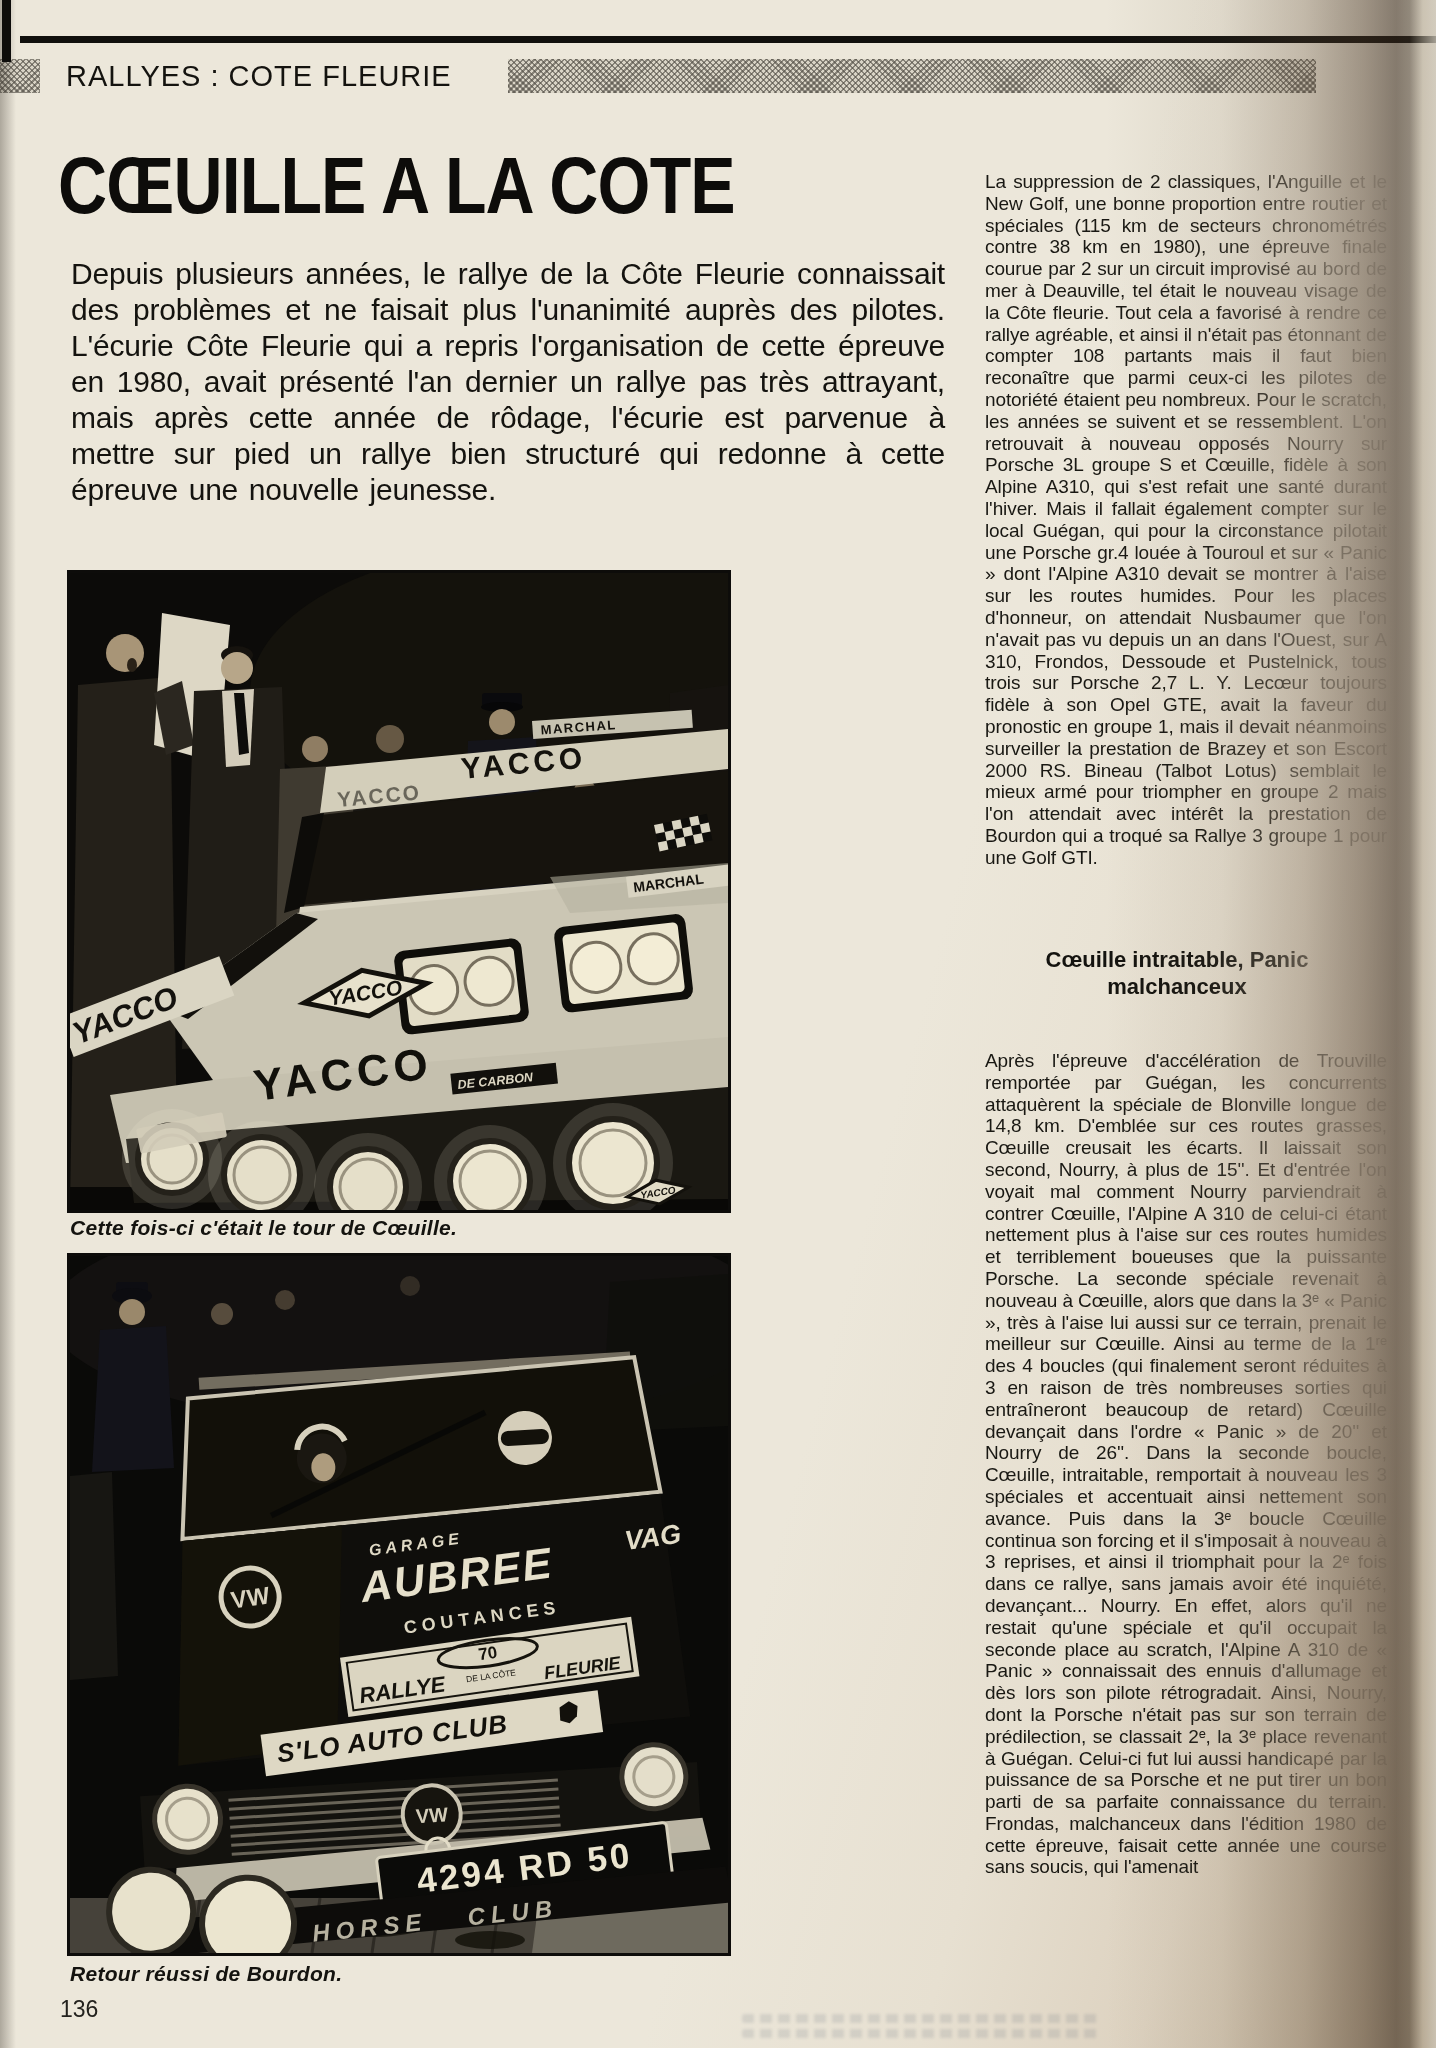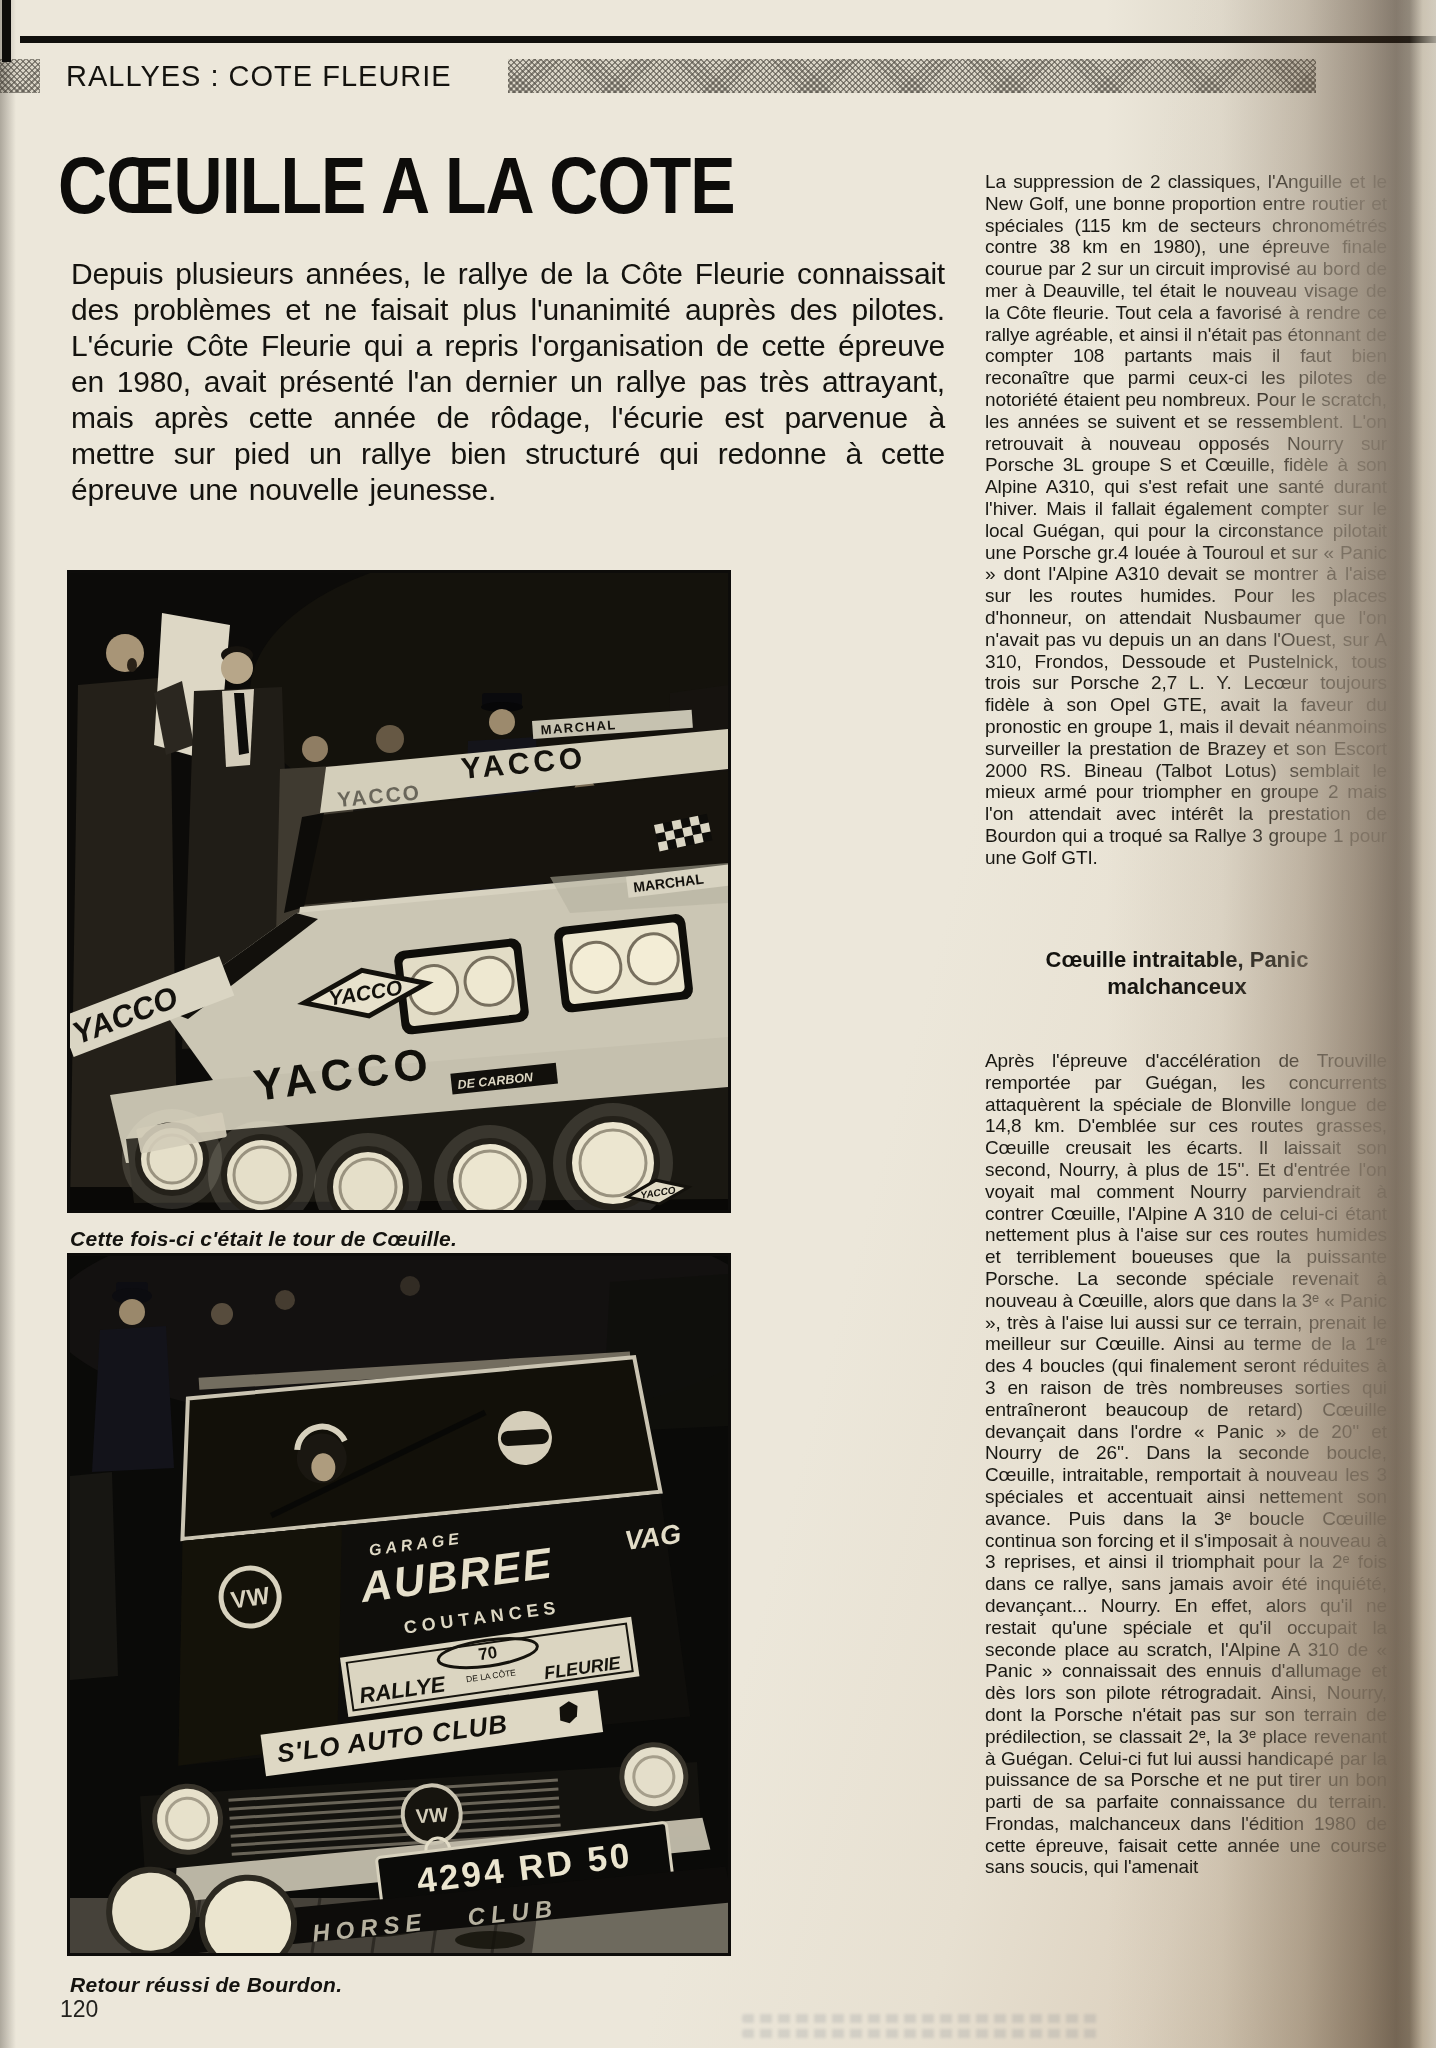--- a/index.html
+++ b/index.html
@@ -19,21 +19,21 @@
     padding:0 30px 0 26px;font-size:29px;letter-spacing:1px;color:#14130f;white-space:nowrap;}
   .headline{position:absolute;left:58px;top:140px;margin:0;font-size:80px;font-weight:bold;
     letter-spacing:-1px;color:#0d0c0a;transform:scaleX(.85);transform-origin:left top;white-space:nowrap;}
   .lead{position:absolute;left:63px;top:248px;width:874px;margin:8px;font-size:30px;line-height:36px;
     text-align:justify;color:#14130f;word-spacing:2.5px;letter-spacing:-.2px;}
   .photo{position:absolute;left:70px;margin:0;background:#0b0a08;box-shadow:0 0 0 3px #0d0c0a;}
   .photo1{top:573px;width:658px;height:637px;}
   .photo2{top:1256px;width:658px;height:697px;}
   .photo svg{display:block;width:100%;height:100%;}
   .photo text{font-family:"Liberation Sans",sans-serif;}
-  .caption{position:absolute;font-size:21px;font-weight:bold;font-style:italic;letter-spacing:.3px;color:#14130f;margin-top:11px;}
+  .caption{position:absolute;font-size:21px;font-weight:bold;font-style:italic;letter-spacing:.3px;color:#14130f;}
   .cap1{left:70px;top:1216px;}
   .cap2{left:70px;top:1962px;}
   .folio{position:absolute;left:60px;top:1996px;font-size:23px;color:#23221e;}
   .rightcol{position:absolute;left:985px;top:0;width:402px;height:2048px;z-index:2;
     -webkit-mask-image:linear-gradient(to right,#000 0,#000 55%,rgba(0,0,0,.82) 72%,rgba(0,0,0,.4) 88%,rgba(0,0,0,.12) 100%);
     mask-image:linear-gradient(to right,#000 0,#000 55%,rgba(0,0,0,.82) 72%,rgba(0,0,0,.4) 88%,rgba(0,0,0,.12) 100%);}
   .body{position:absolute;left:0;margin:0;width:100%;font-size:19px;line-height:21.8px;text-align:justify;
     letter-spacing:-.1px;color:#191813;hyphens:auto;-webkit-hyphens:auto;}
   .p1{top:171px;max-height:776px;overflow:hidden;}
   .p2{top:1050px;max-height:1000px;overflow:hidden;}
@@ -260,21 +260,21 @@
         </g>
         <polygon points="58,650 642,630 648,666 54,686" fill="#0d0c0a"></polygon>
         <text transform="translate(226,680) rotate(-2.5)" font-size="24" font-weight="bold" font-style="italic" letter-spacing="6" word-spacing="28" fill="#d4ceba" opacity=".85">HORSE CLUB</text>
         <circle cx="66" cy="640" r="42" fill="#e8e2cc" stroke="#2c2921" stroke-width="6"></circle>
         <circle cx="162" cy="658" r="46" fill="#ebe5cf" stroke="#2c2921" stroke-width="6"></circle>
       </g>
     </svg>
   </div>
   <div class="caption cap2">Retour réussi de Bourdon.</div>
 
-  <div class="folio">120</div>
+  <div class="folio">136</div>
 
   <div class="rightcol">
     <p class="body p1">La suppression de 2 classiques, l'Anguille et le New Golf, une bonne proportion entre routier et spéciales (115 km de secteurs chronométrés contre 38 km en 1980), une épreuve finale courue par 2 sur un circuit improvisé au bord de mer à Deauville, tel était le nouveau visage de la Côte fleurie. Tout cela a favorisé à rendre ce rallye agréable, et ainsi il n'était pas étonnant de compter 108 partants mais il faut bien reconaître que parmi ceux-ci les pilotes de notoriété étaient peu nombreux. Pour le scratch, les années se suivent et se ressemblent. L'on retrouvait à nouveau opposés Nourry sur Porsche 3L groupe S et Cœuille, fidèle à son Alpine A310, qui s'est refait une santé durant l'hiver. Mais il fallait également compter sur le local Guégan, qui pour la circonstance pilotait une Porsche gr.4 louée à Touroul et sur « Panic » dont l'Alpine A310 devait se montrer à l'aise sur les routes humides. Pour les places d'honneur, on attendait Nusbaumer que l'on n'avait pas vu depuis un an dans l'Ouest, sur A 310, Frondos, Dessoude et Pustelnick, tous trois sur Porsche 2,7 L. Y. Lecœur toujours fidèle à son Opel GTE, avait la faveur du pronostic en groupe 1, mais il devait néanmoins surveiller la prestation de Brazey et son Escort 2000 RS. Bineau (Talbot Lotus) semblait le mieux armé pour triompher en groupe 2 mais l'on attendait avec intérêt la prestation de Bourdon qui a troqué sa Rallye 3 groupe 1 pour une Golf GTI.</p>
     <h2 class="subhead">Cœuille intraitable, Panic malchanceux</h2>
     <p class="body p2">Après l'épreuve d'accélération de Trouville remportée par Guégan, les concurrents attaquèrent la spéciale de Blonville longue de 14,8 km. D'emblée sur ces routes grasses, Cœuille creusait les écarts. Il laissait son second, Nourry, à plus de 15''. Et d'entrée l'on voyait mal comment Nourry parviendrait à contrer Cœuille, l'Alpine A 310 de celui-ci étant nettement plus à l'aise sur ces routes humides et terriblement boueuses que la puissante Porsche. La seconde spéciale revenait à nouveau à Cœuille, alors que dans la 3ᵉ « Panic », très à l'aise lui aussi sur ce terrain, prenait le meilleur sur Cœuille. Ainsi au terme de la 1ʳᵉ des 4 boucles (qui finalement seront réduites à 3 en raison de très nombreuses sorties qui entraîneront beaucoup de retard) Cœuille devançait dans l'ordre « Panic » de 20'' et Nourry de 26''. Dans la seconde boucle, Cœuille, intraitable, remportait à nouveau les 3 spéciales et accentuait ainsi nettement son avance. Puis dans la 3ᵉ boucle Cœuille continua son forcing et il s'imposait à nouveau à 3 reprises, et ainsi il triomphait pour la 2ᵉ fois dans ce rallye, sans jamais avoir été inquiété, devançant... Nourry. En effet, alors qu'il ne restait qu'une spéciale et qu'il occupait la seconde place au scratch, l'Alpine A 310 de « Panic » connaissait des ennuis d'allumage et dès lors son pilote rétrogradait. Ainsi, Nourry, dont la Porsche n'était pas sur son terrain de prédilection, se classait 2ᵉ, la 3ᵉ place revenant à Guégan. Celui-ci fut lui aussi handicapé par la puissance de sa Porsche et ne put tirer un bon parti de sa parfaite connaissance du terrain. Frondas, malchanceux dans l'édition 1980 de cette épreuve, faisait cette année une course sans soucis, qui l'amenait</p>
   </div>
 
   <div class="showthrough">
     <div class="st-line"></div>
     <div class="st-line"></div>

